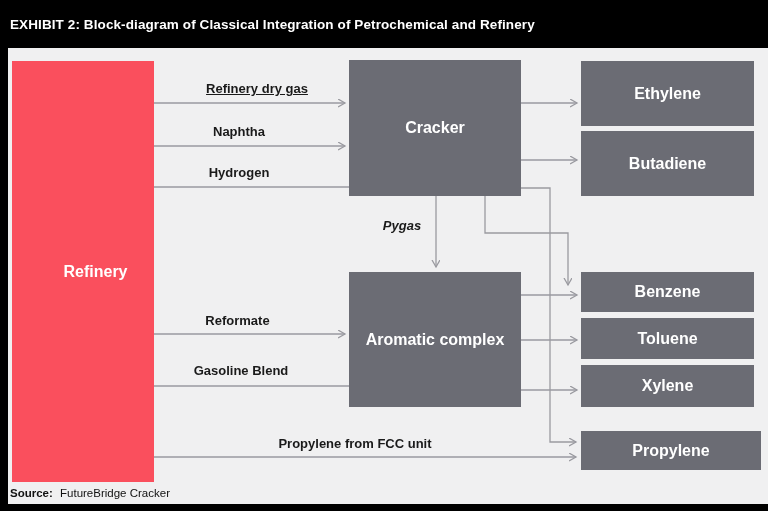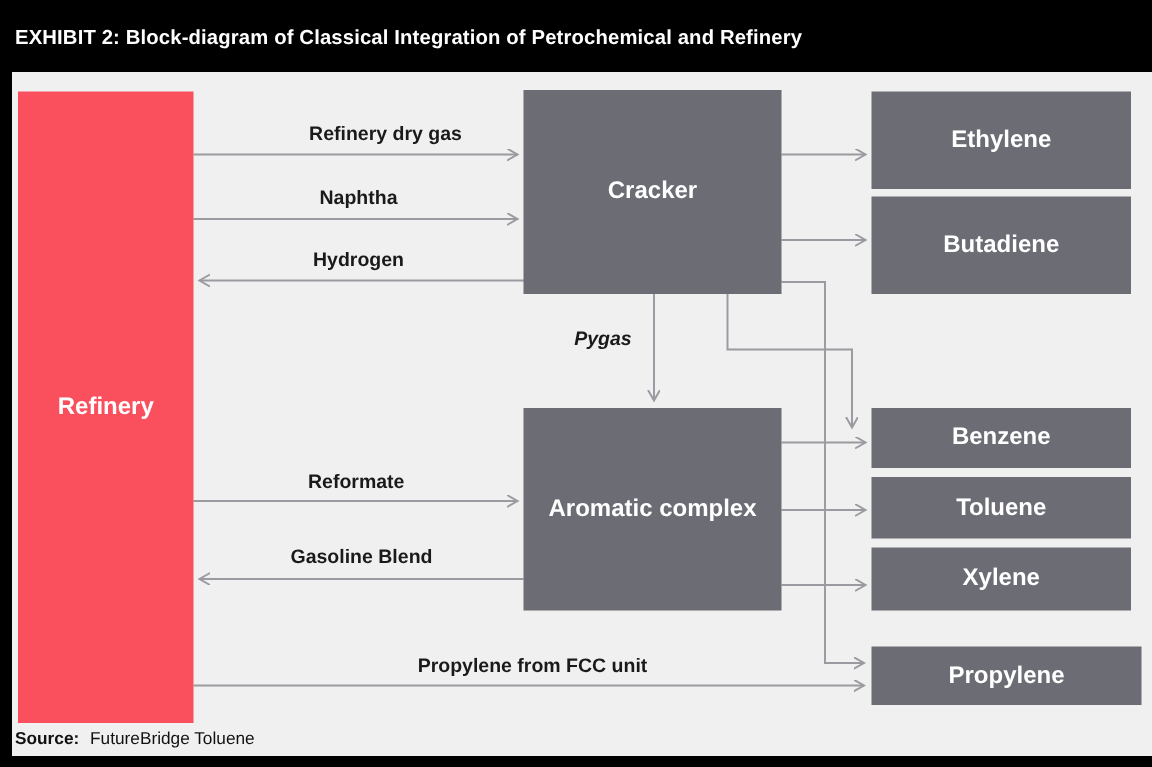--- a/index.html
+++ b/index.html
@@ -22,35 +22,35 @@
   }
   .bottombar{
     position:absolute;left:0;top:504px;width:768px;height:7px;
     background:var(--frame,#000);
   }
   .box{
     position:absolute;display:flex;align-items:center;justify-content:center;
     color:#fff;font-weight:bold;font-size:16px;text-align:center;
   }
   .unit{background:var(--unit,#6b6c74);}
-  .refinery{background:var(--refinery,#fa4f5d);}
+  .refinery{background:var(--refinery,#fa4f5d);padding-left:25px;}
   .box-refinery{left:12px;top:61px;width:117px;height:421px;}
   .box-cracker{left:349px;top:60px;width:172px;height:136px;}
   .box-aromatic{left:349px;top:272px;width:172px;height:135px;}
   .box-ethylene{left:581px;top:61px;width:173px;height:65px;}
   .box-butadiene{left:581px;top:131px;width:173px;height:65px;}
   .box-benzene{left:581px;top:272px;width:173px;height:40px;}
   .box-toluene{left:581px;top:318px;width:173px;height:41px;}
   .box-xylene{left:581px;top:365px;width:173px;height:42px;}
   .box-propylene{left:581px;top:431px;width:180px;height:39px;}
   .stream-label{
     position:absolute;color:var(--label_text,#1a1a1a);font-weight:bold;
     font-size:13px;text-align:center;height:16px;line-height:16px;
   }
-  .lbl-drygas{left:129px;top:81px;width:256px;}
+  .lbl-drygas{left:129px;top:81px;width:256px;text-decoration:underline;}
   .lbl-naphtha{left:129px;top:124px;width:220px;}
   .lbl-hydrogen{left:129px;top:165px;width:220px;}
   .lbl-pygas{left:352px;top:218px;width:100px;font-style:italic;}
   .lbl-reformate{left:129px;top:313px;width:217px;}
   .lbl-gasoline{left:129px;top:363px;width:224px;}
   .lbl-fcc{left:129px;top:436px;width:452px;}
   svg.arrows{position:absolute;left:0;top:0;width:768px;height:511px;pointer-events:none;}
   svg.arrows path.s{fill:none;stroke:var(--arrow,#9a9aa0);stroke-width:1.3;}
   svg.arrows .ah-path{fill:none;stroke:var(--arrow,#9a9aa0);stroke-width:1.3;}
   .sourceline{
@@ -129,16 +129,16 @@
 <div class="stream-label lbl-drygas">Refinery dry gas</div>
 <div class="stream-label lbl-naphtha">Naphtha</div>
 <div class="stream-label lbl-hydrogen">Hydrogen</div>
 <div class="stream-label lbl-pygas">Pygas</div>
 <div class="stream-label lbl-reformate">Reformate</div>
 <div class="stream-label lbl-gasoline">Gasoline Blend</div>
 <div class="stream-label lbl-fcc">Propylene from FCC unit</div>
 
 <div class="sourceline">
   <span class="src-bold">Source:</span>
-  <span class="src-text">FutureBridge Toluene</span>
+  <span class="src-text">FutureBridge Cracker</span>
 </div>
 
 <div class="bottombar"></div>
 
 </body></html>

